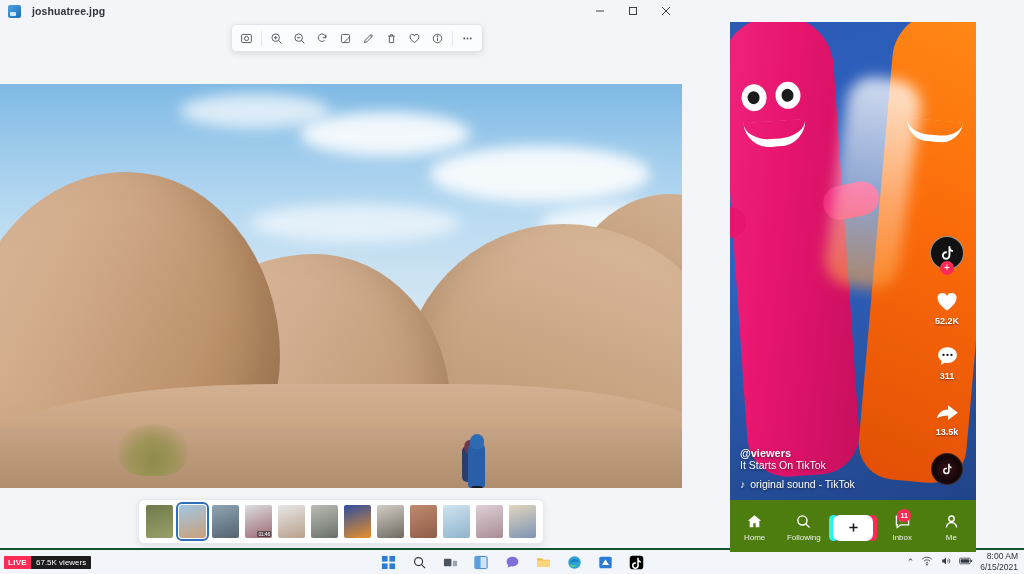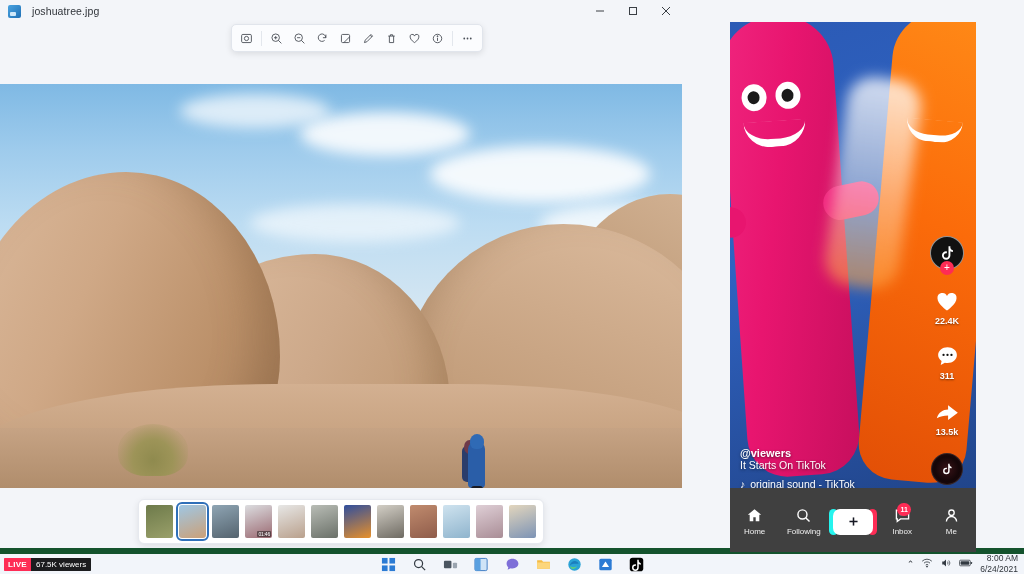--- a/index.html
+++ b/index.html
@@ -12,21 +12,21 @@
   #root { position: relative; width: 1024px; height: 574px; }
 
   
   .photos-window {
     position: absolute; left: 0; top: 0; width: 682px; height: 548px;
     background: #f3f5f9;
     display: flex; flex-direction: column;
   }
   .photos-titlebar {
     height: 22px; display: flex; align-items: center;
-    background: #f3f5f9; padding-left: 8px; flex: 0 0 22px;
+    background: #f3f5f9; padding-left: 8px; flex: 0 0 22px; font-weight: bold;
   }
   .app-icon {
     width: 13px; height: 13px; border-radius: 2px;
     background: linear-gradient(135deg,#4aa3e0,#1f6fb5);
     position: relative; flex: 0 0 13px;
   }
   .app-icon::after {
     content: ""; position: absolute; left: 2px; bottom: 2px;
     width: 6px; height: 4px; background: #cfe8fa; border-radius: 1px;
   }
@@ -269,22 +269,22 @@
   
   .tt-caption {
     position: absolute; left: 10px; bottom: 62px; width: 170px; z-index: 4;
     color: #fff; text-shadow: 0 1px 3px rgba(0,0,0,.55);
   }
   .tt-user { font-size: 11px; font-weight: bold; }
   .tt-desc { font-size: 10.5px; }
   .tt-music { font-size: 10.5px; margin-top: 7px; display: flex; align-items: center; gap: 5px; }
   
   .tt-nav {
-    position: absolute; left: 0; right: 0; bottom: 0; height: 64px;
-    background: #404040; display: flex; align-items: center; z-index: 5;
+    position: absolute; left: 0; right: 0; bottom: 0; height: 52px;
+    background: #4d7c0f; display: flex; align-items: center; z-index: 5;
     padding-top: 3px;
   }
   .nav-item {
     flex: 1; display: flex; flex-direction: column; align-items: center;
     color: #fff; position: relative;
   }
   .nav-label { font-size: 8px; margin-top: 3px; color: #f0f0f0; }
   .nav-create {
     width: 40px; height: 26px; border-radius: 7px; background: #fff;
     display: flex; align-items: center; justify-content: center;
@@ -298,21 +298,21 @@
   .nav-badge {
     position: absolute; top: -4px; right: 16px;
     background: #fe2c55; color: #fff; font-size: 7px; font-weight: bold;
     min-width: 13px; height: 13px; border-radius: 7px;
     display: flex; align-items: center; justify-content: center; padding: 0 3px;
   }
 
   
   .taskbar {
     position: absolute; left: 0; bottom: 0; width: 1024px; height: 26px;
-    background: #f2f5fa; border-top: 6px solid #14532d;
+    background: #f2f5fa; border-top: 2px solid #14532d;
     display: flex; align-items: center;
   }
   .live-pill {
     display: flex; align-items: center; margin-left: 4px; height: 15px;
     border-radius: 2px; overflow: hidden;
   }
   .live-tag {
     background: #fe2c55; color: #fff; font-size: 8px; font-weight: bold;
     padding: 2px 4px; letter-spacing: .3px;
   }
@@ -495,21 +495,21 @@
         <div class="rail-avatar">
           <svg width="18" height="18" viewBox="0 0 24 24" fill="#fff">
             <path d="M16.5 3v2.2a4.6 4.6 0 0 0 3.4 3.2v2.4a7 7 0 0 1-3.4-1v5.6a5.6 5.6 0 1 1-5.6-5.6c.3 0 .6 0 .9.1v2.5a3.1 3.1 0 1 0 2.2 3V3z"></path>
           </svg>
           <div class="plus">+</div>
         </div>
         <div class="rail-item">
           <svg width="26" height="26" viewBox="0 0 24 24" fill="#fff">
             <path d="M12 20.7S3.2 14.9 3.2 9.4A4.6 4.6 0 0 1 12 7.3a4.6 4.6 0 0 1 8.8 2.1c0 5.5-8.8 11.3-8.8 11.3z"></path>
           </svg>
-          <div class="rail-count">22.4K</div>
+          <div class="rail-count">52.2K</div>
         </div>
         <div class="rail-item">
           <svg width="25" height="25" viewBox="0 0 24 24" fill="#fff">
             <path d="M12 3.2c-5 0-9 3.3-9 7.4 0 2.3 1.3 4.4 3.3 5.7l-.8 3.8 4-2.1c.8.2 1.6.3 2.5.3 5 0 9-3.3 9-7.7S17 3.2 12 3.2z"></path>
             <circle cx="8.2" cy="10.5" r="1.1" fill="#111"></circle>
               <circle cx="12" cy="10.5" r="1.1" fill="#111"></circle>
               <circle cx="15.8" cy="10.5" r="1.1" fill="#111"></circle>
           </svg>
           <div class="rail-count">311</div>
         </div>
@@ -660,17 +660,17 @@
       </span>
       <span>
         <svg width="14" height="12" viewBox="0 0 18 12">
           <rect x="0.6" y="2.4" width="14" height="7.2" rx="1.5" fill="none" stroke="#333a42" stroke-width="1"></rect>
           <rect x="2" y="3.8" width="11.2" height="4.4" rx=".8" fill="#333a42"></rect>
           <rect x="15.2" y="4.6" width="1.6" height="2.8" rx=".6" fill="#333a42"></rect>
         </svg>
       </span>
       <div class="tb-clock">
         <div>8:00 AM</div>
-        <div>6/24/2021</div>
+        <div>6/15/2021</div>
       </div>
     </div>
   </div>
 </div>
 
 </body></html>

